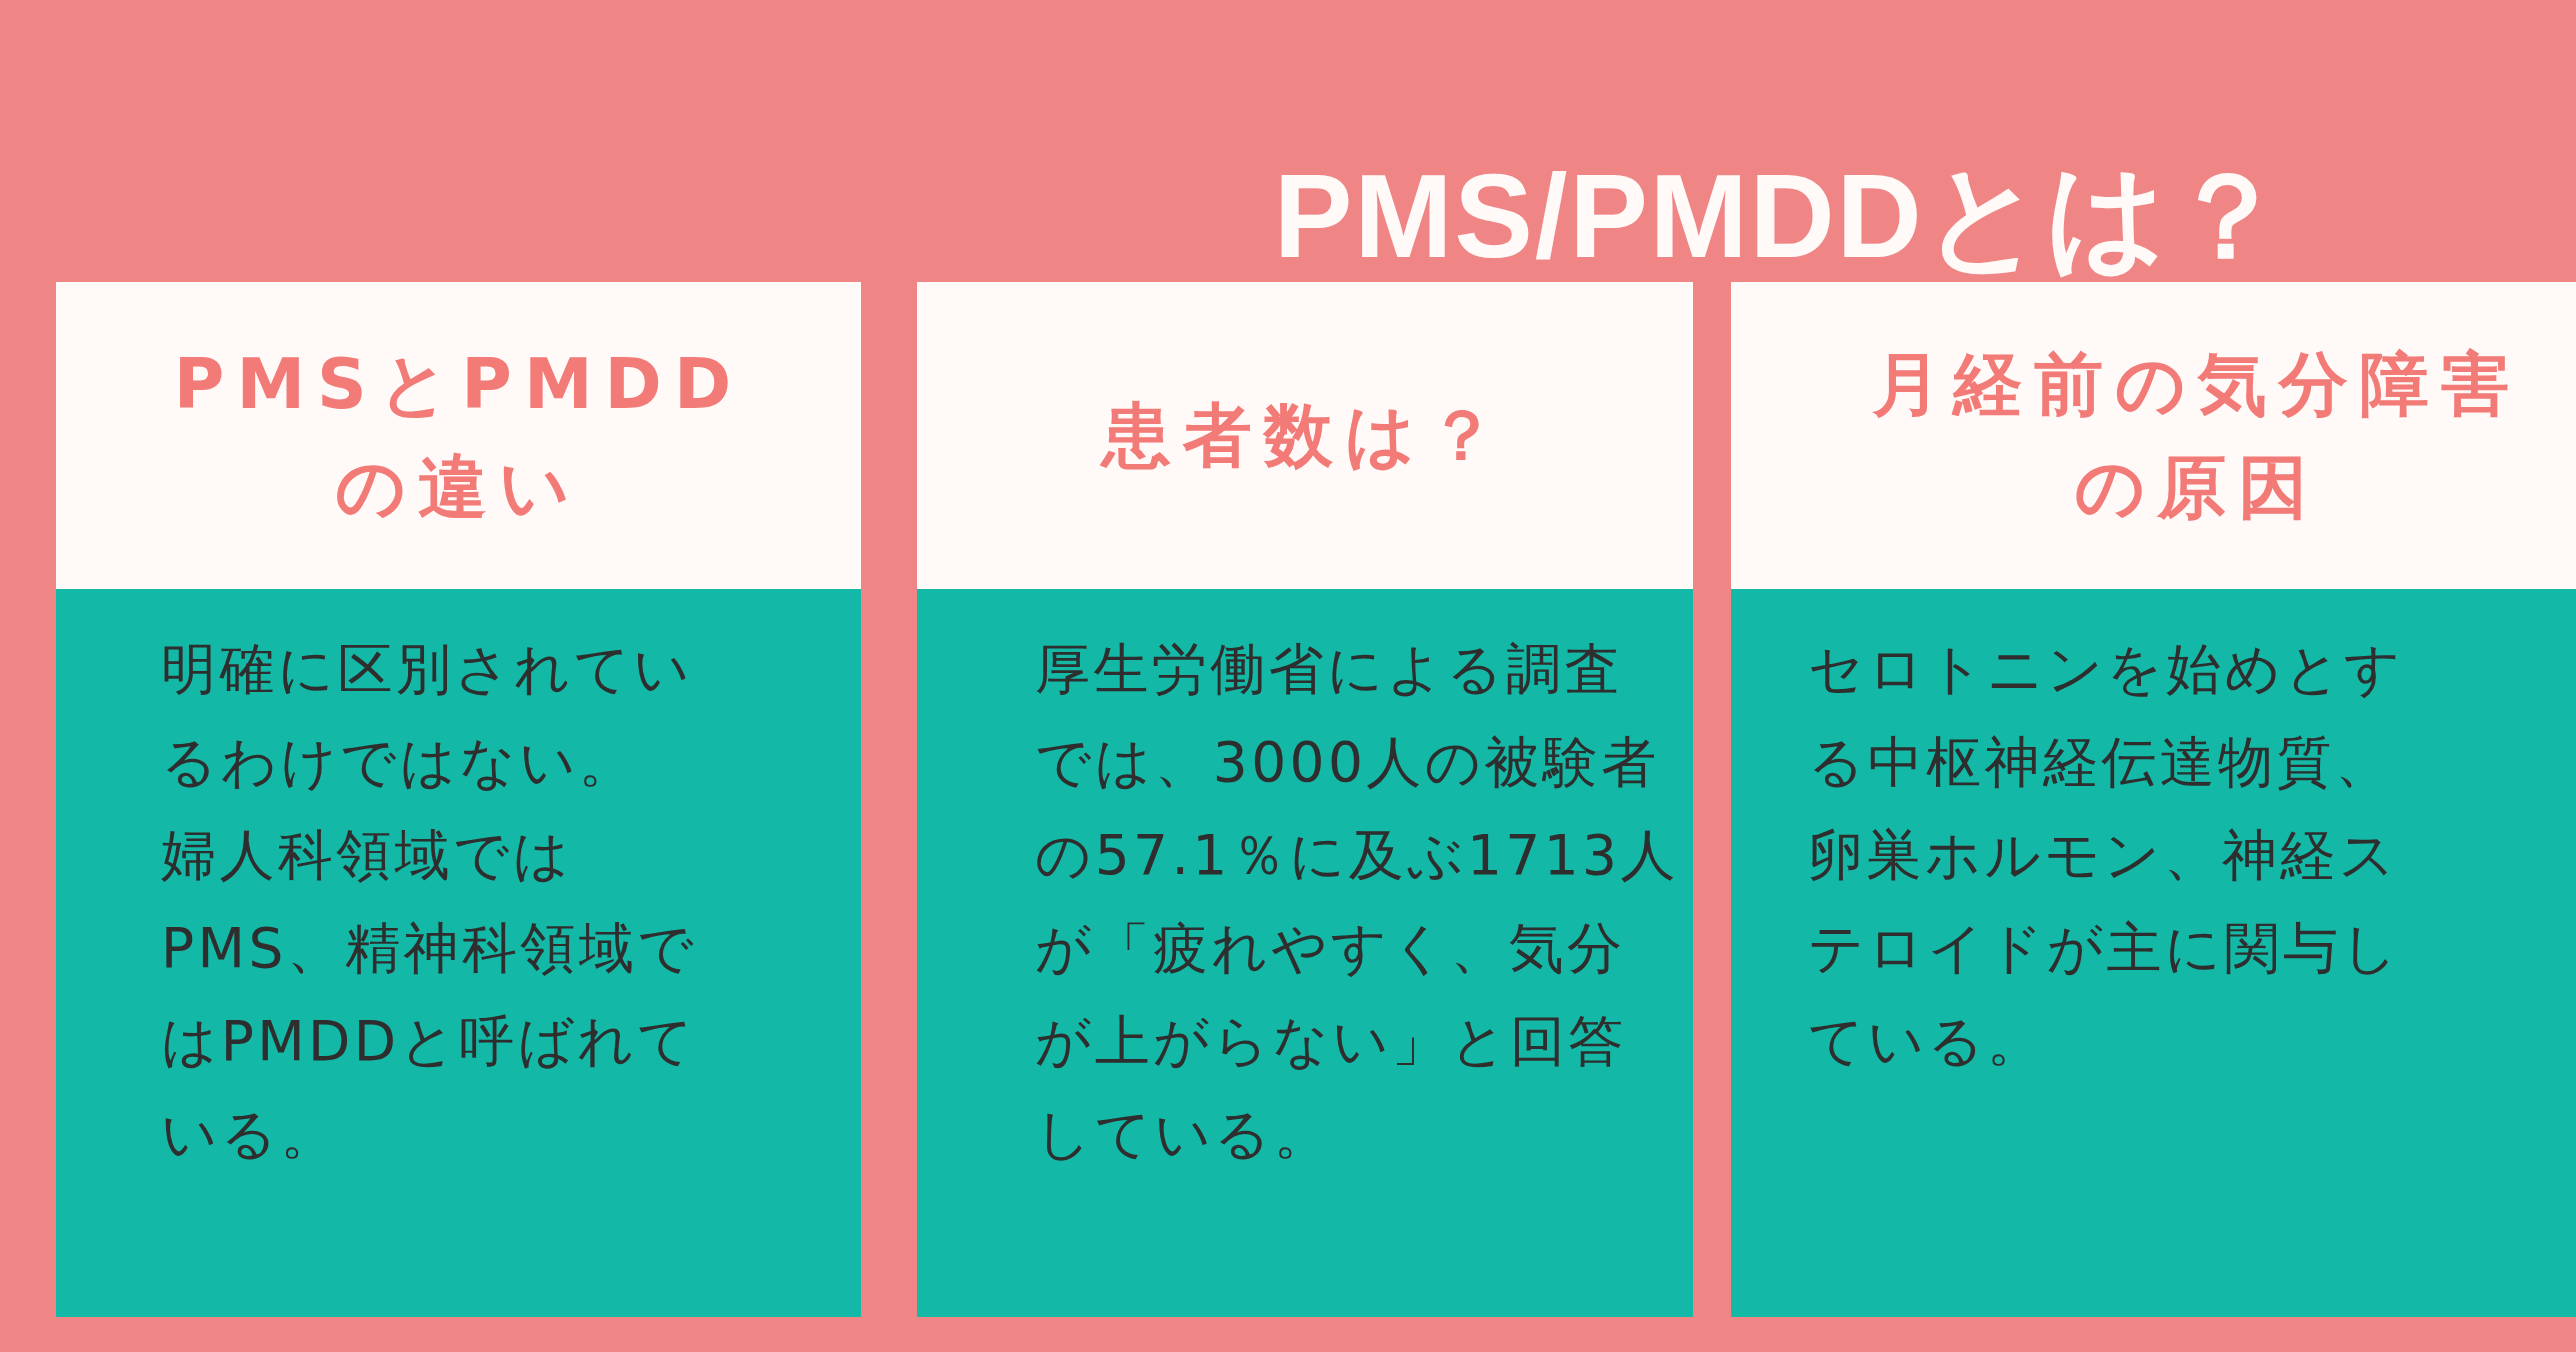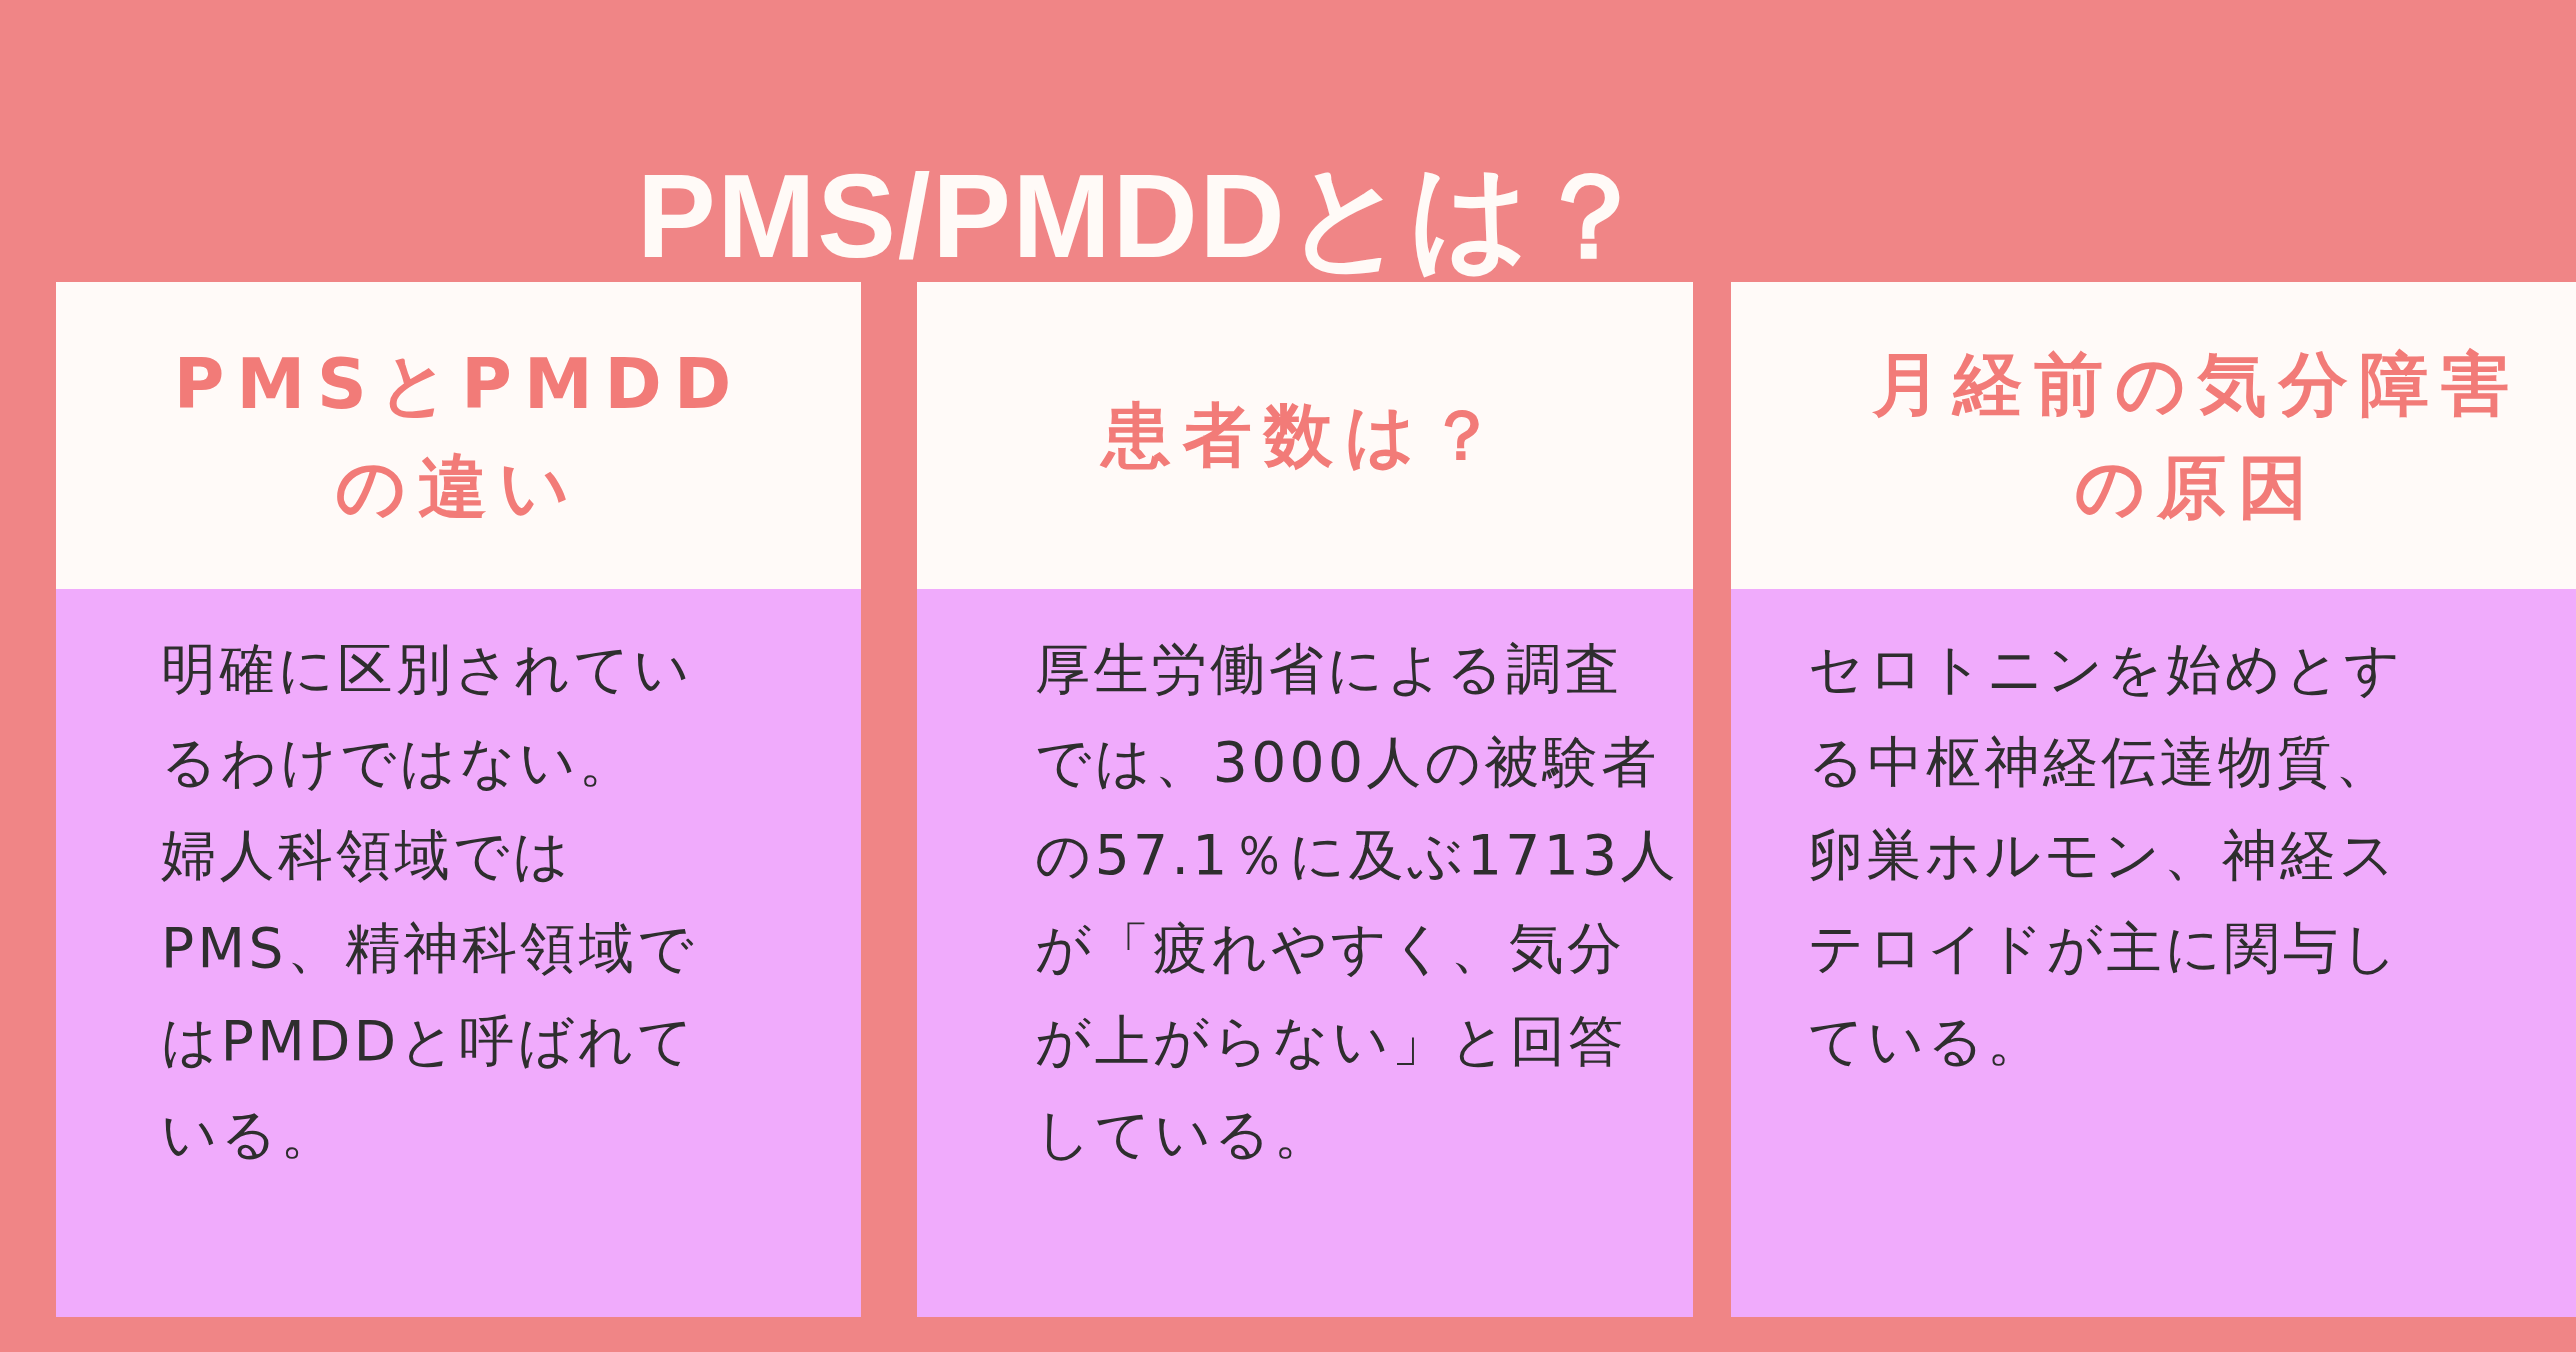--- a/index.html
+++ b/index.html
@@ -12,21 +12,21 @@
     background: #f08586;
     position: relative;
     overflow: hidden;
     font-family: "DejaVu Sans", "Liberation Sans", sans-serif;
   }
   .page-title {
     position: absolute;
     left: 0;
     top: 60px;
     width: 2288px;
-    text-align: center;
+    text-align: right;
     color: #fffaf7;
     font-family: "Liberation Sans", "DejaVu Sans", sans-serif;
     font-weight: bold;
     font-size: 118px;
     line-height: 155px;
     letter-spacing: 1.7px;
   }
   .card {
     position: absolute;
     top: 282px;
@@ -48,21 +48,21 @@
   .card-head-text {
     color: #f27b78;
     font-weight: bold;
     font-size: 69px;
     line-height: 103px;
     letter-spacing: 12px;
     white-space: pre-line;
   }
   .card-body {
     flex: 1;
-    background: #f0abfc;
+    background: #14b8a6;
     position: relative;
   }
   .card-body-text {
     position: absolute;
     top: 34px;
     color: #2e2e2e;
     font-size: 55px;
     line-height: 93px;
     letter-spacing: 3.4px;
     white-space: pre-line;

